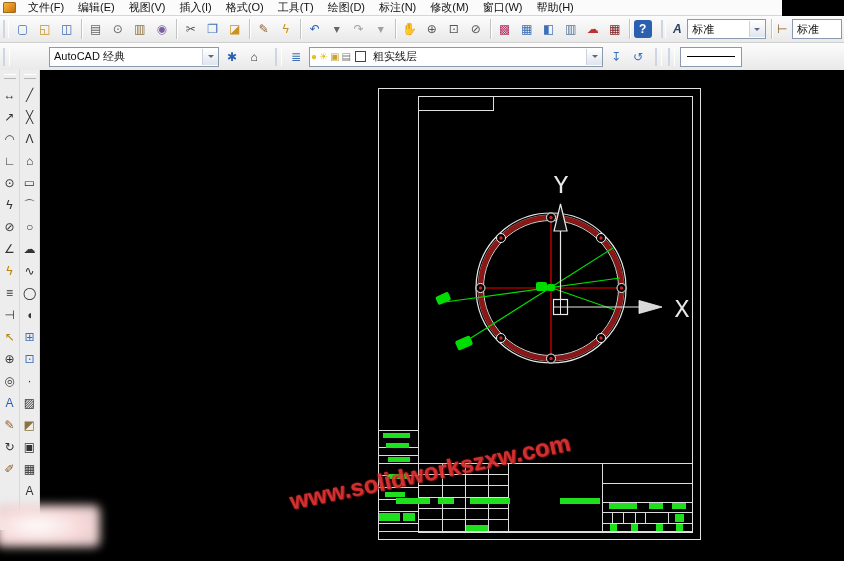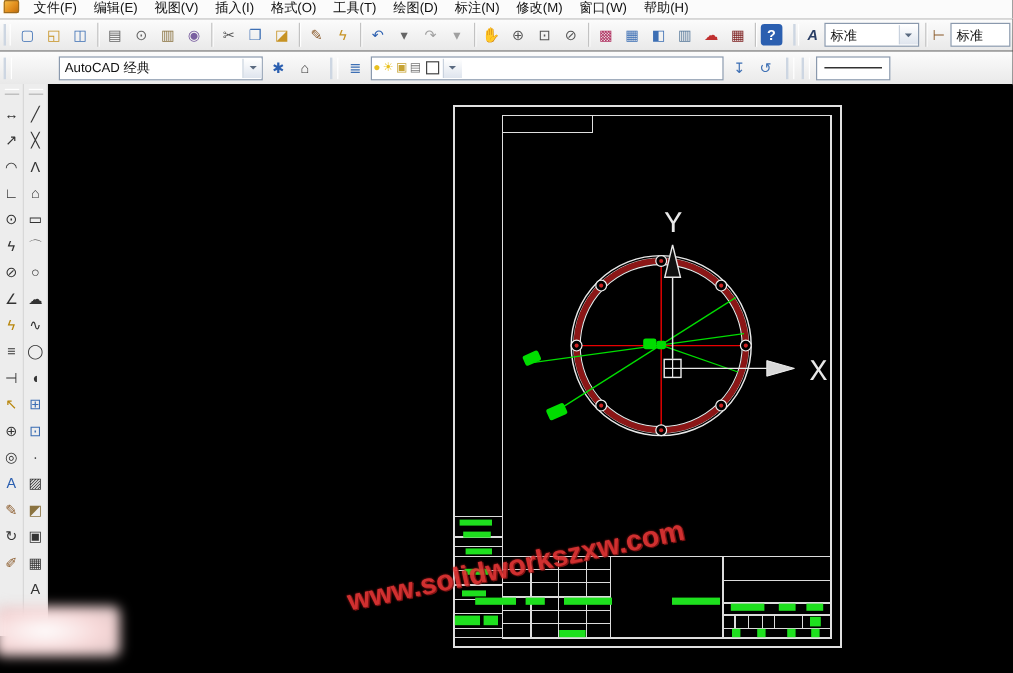--- a/index.html
+++ b/index.html
@@ -3,23 +3,23 @@
 <meta charset="utf-8">
 <style>
   html,body{margin:0;padding:0;}
   body{
     width:844px;height:561px;overflow:hidden;position:relative;
     font-family:"Liberation Sans","DejaVu Sans",sans-serif;
     background:#000;
   }
   
   .menu-bar{
-    position:absolute;left:0;top:0;width:844px;height:15px;
+    position:absolute;left:0;top:0;width:782px;height:15px;
     background:#fbfbfb;border-bottom:1px solid #d6d6d6;
-    display:flex;align-items:flex-start;font-size:11px;color:#111;
+    display:flex;align-items:center;font-size:11px;color:#111;
   }
   .menu-logo{width:13px;height:11px;margin:0 5px 0 3px;
     background:linear-gradient(135deg,#f7c14a 0%,#e08a1a 60%,#b56a10 100%);
     border-radius:2px 2px 2px 0;box-shadow:0 0 0 1px #9a6a20 inset;}
   .menu-item{padding:0 7px;height:15px;line-height:15px;cursor:default;white-space:nowrap;}
   .tbar{
     position:absolute;left:0;width:844px;
     background:linear-gradient(#fcfcfc,#e9e9e9);
     border-bottom:1px solid #cfcfcf;
     display:flex;align-items:center;
@@ -164,20 +164,21 @@
   <div class="tgrip" style="margin-left:10px;"></div>
   <div class="tbtn" id="layer-mgr-btn" style="color: rgb(61, 111, 180);">≣</div>
   <div class="combo" style="width:292px;">
     <span id="layer-state-icons" style="display:flex;align-items:center;">
         <span class="mini-ico" style="color: rgb(232, 192, 32);">●</span>
         <span class="mini-ico" style="color: rgb(232, 192, 32);">☀</span>
         <span class="mini-ico" style="color: rgb(199, 163, 52);">▣</span>
         <span class="mini-ico" style="color: rgb(119, 119, 119);">▤</span>
       </span>
     <span class="swatch"></span>
+    <span class="cval">粗实线层</span>
     <span class="carrow"></span>
   </div>
   <div id="layer-buttons" style="display:flex;align-items:center;">
       <div class="tbtn" title="make-object-layer-current" style="color: rgb(61, 111, 180);">↧</div>
       <div class="tbtn" title="layer-previous" style="color: rgb(61, 111, 180);">↺</div>
     </div>
   <div class="tgrip" style="margin-left:6px;"></div>
   <div class="tgrip"></div>
   <div class="combo" style="width:60px;">
     <span class="linetype-line"></span>

